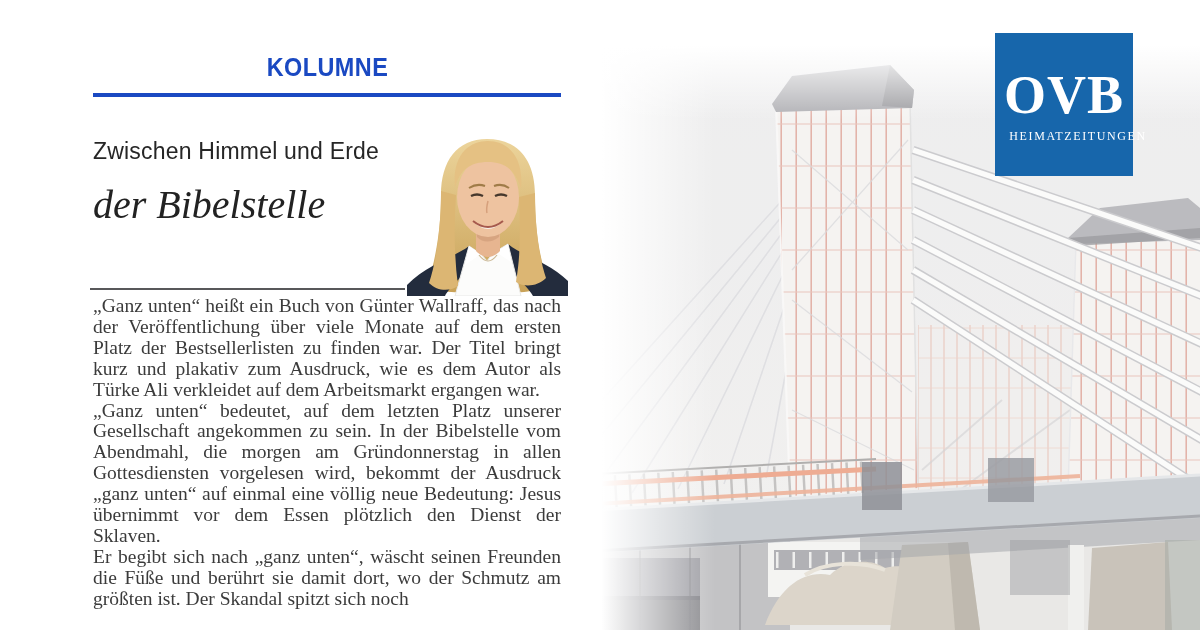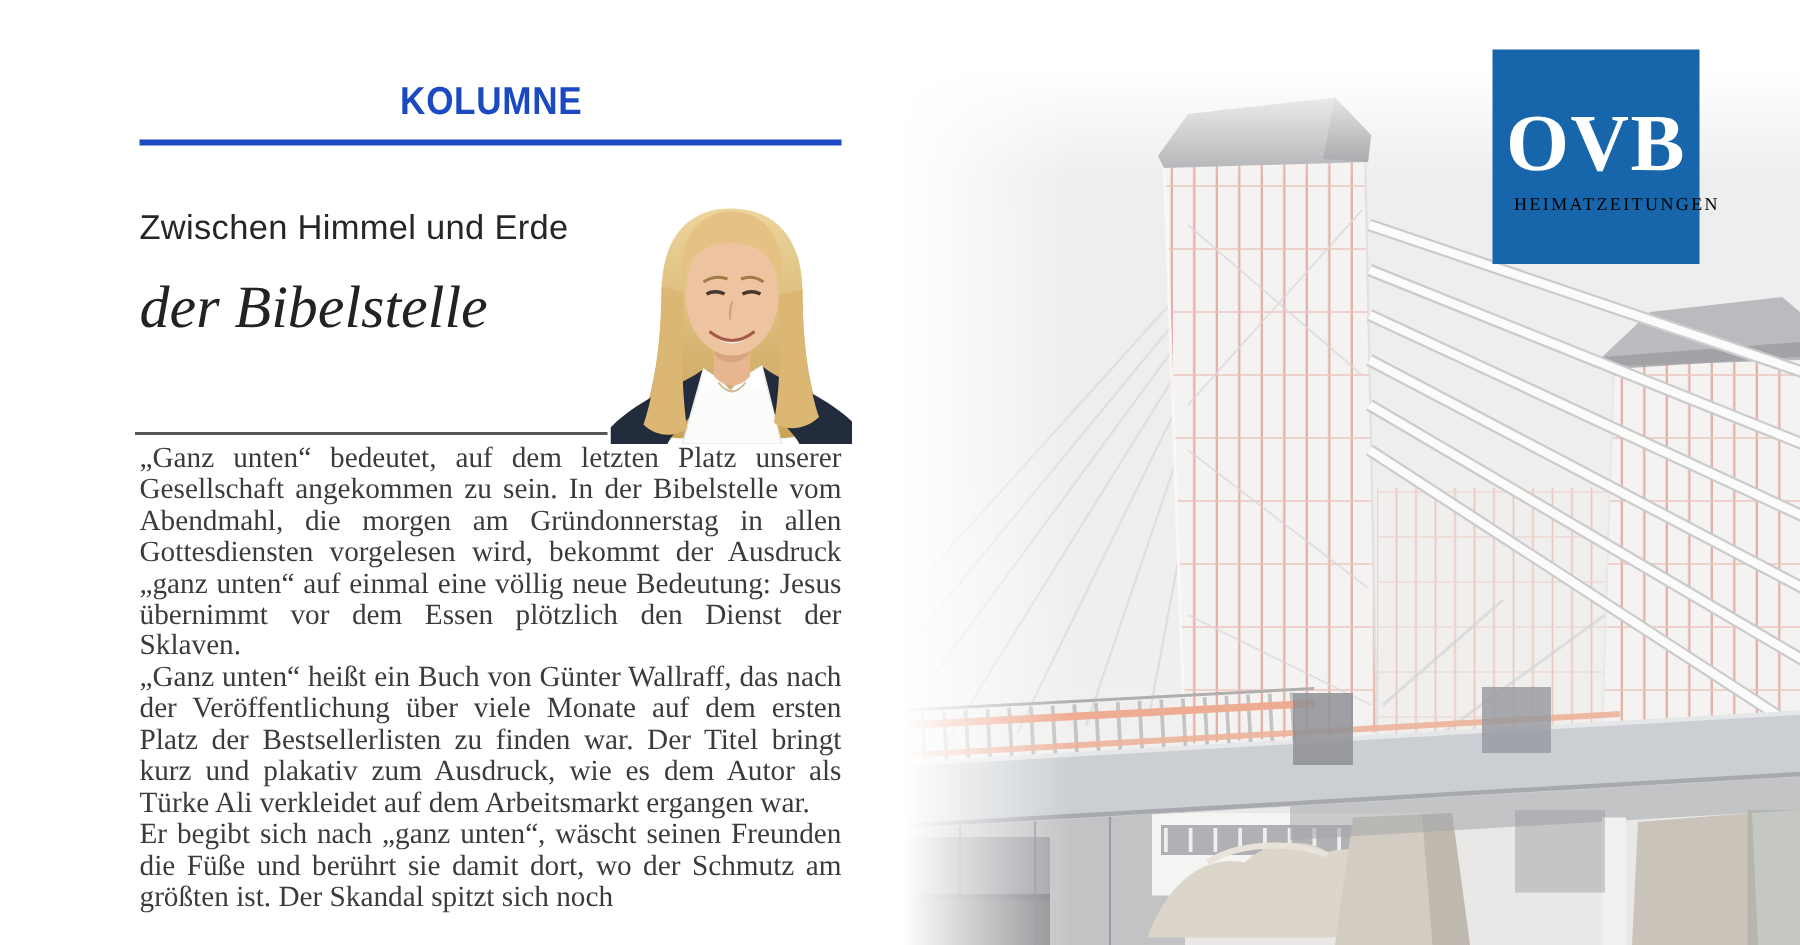--- a/index.html
+++ b/index.html
@@ -5,21 +5,21 @@
   html,body{margin:0;padding:0;background:#fff;}
   .stage{position:relative;width:1200px;height:630px;overflow:hidden;background:#ffffff;
          font-family:"Liberation Sans",sans-serif;}
   
   .photo{position:absolute;left:540px;top:0;width:660px;height:630px;z-index:1;}
   
   .logo{position:absolute;left:995px;top:33px;width:138px;height:143px;background:#1766ab;
         z-index:3;display:flex;flex-direction:column;align-items:center;justify-content:center;}
   .logo-main{color:#fff;font-family:"Liberation Serif",serif;font-weight:700;font-size:54px;
              line-height:54px;letter-spacing:1px;margin-top:2px;}
-  .logo-sub{color:#000000;font-family:"Liberation Serif",serif;font-size:12px;letter-spacing:1.6px;
+  .logo-sub{color:#ffffff;font-family:"Liberation Serif",serif;font-size:12px;letter-spacing:1.6px;
             margin-top:7px;white-space:nowrap;padding-left:28px;}
   
   .col{position:absolute;left:0;top:0;width:640px;height:630px;z-index:2;}
   .kicker{position:absolute;left:93px;top:52px;width:468px;text-align:center;
           color:#1a49c2;font-weight:700;font-size:26px;letter-spacing:.5px;}
   .kicker span{display:inline-block;transform:scaleX(.9);transform-origin:center;}
   .kicker-rule{position:absolute;left:93px;top:93px;width:468px;height:4px;background:#1a49c2;}
   .series{position:absolute;left:93px;top:110px;font-size:23px;font-weight:500;color:#262626;
           letter-spacing:.2px;margin-top:28px;}
   .headline{position:absolute;left:93px;top:139px;font-family:"Liberation Serif",serif;
@@ -201,19 +201,19 @@
         <path d="M81,68 Q79,76 80,80" stroke="#d6a07c" stroke-width="1.5" fill="none"></path>
         <path d="M66,88 Q81,99 96,88 Q81,104 66,88 Z" fill="#f7f2ec"></path>
         <path d="M66,88 Q81,100 96,88" stroke="#a65a4d" stroke-width="2" fill="none"></path>
         <path d="M72,122 Q81,134 90,122" stroke="#cbb894" stroke-width="1.2" fill="none"></path>
       </svg>
     </div>
 
     <div class="byline-rule"></div>
 
     <div class="body-text">
+      <p>„Ganz unten“ heißt ein Buch von Günter Wallraff, das nach der Veröffentlichung über viele Monate auf dem ersten Platz der Bestsellerlisten zu finden war. Der Titel bringt kurz und plakativ zum Ausdruck, wie es dem Autor als Türke Ali verkleidet auf dem Arbeitsmarkt ergangen war.</p>
       <p>„Ganz unten“ bedeutet, auf dem letzten Platz unserer Gesellschaft angekommen zu sein. In der Bibelstelle vom Abendmahl, die morgen am Gründonnerstag in allen Gottesdiensten vorgelesen wird, bekommt der Ausdruck „ganz unten“ auf einmal eine völlig neue Bedeutung: Jesus übernimmt vor dem Essen plötzlich den Dienst der Sklaven.</p>
-      <p>„Ganz unten“ heißt ein Buch von Günter Wallraff, das nach der Veröffentlichung über viele Monate auf dem ersten Platz der Bestsellerlisten zu finden war. Der Titel bringt kurz und plakativ zum Ausdruck, wie es dem Autor als Türke Ali verkleidet auf dem Arbeitsmarkt ergangen war.</p>
       <p>Er begibt sich nach „ganz unten“, wäscht seinen Freunden die Füße und berührt sie damit dort, wo der Schmutz am größten ist. Der Skandal spitzt sich noch</p>
     </div>
   </div>
 
 </div>
 
 </body></html>

